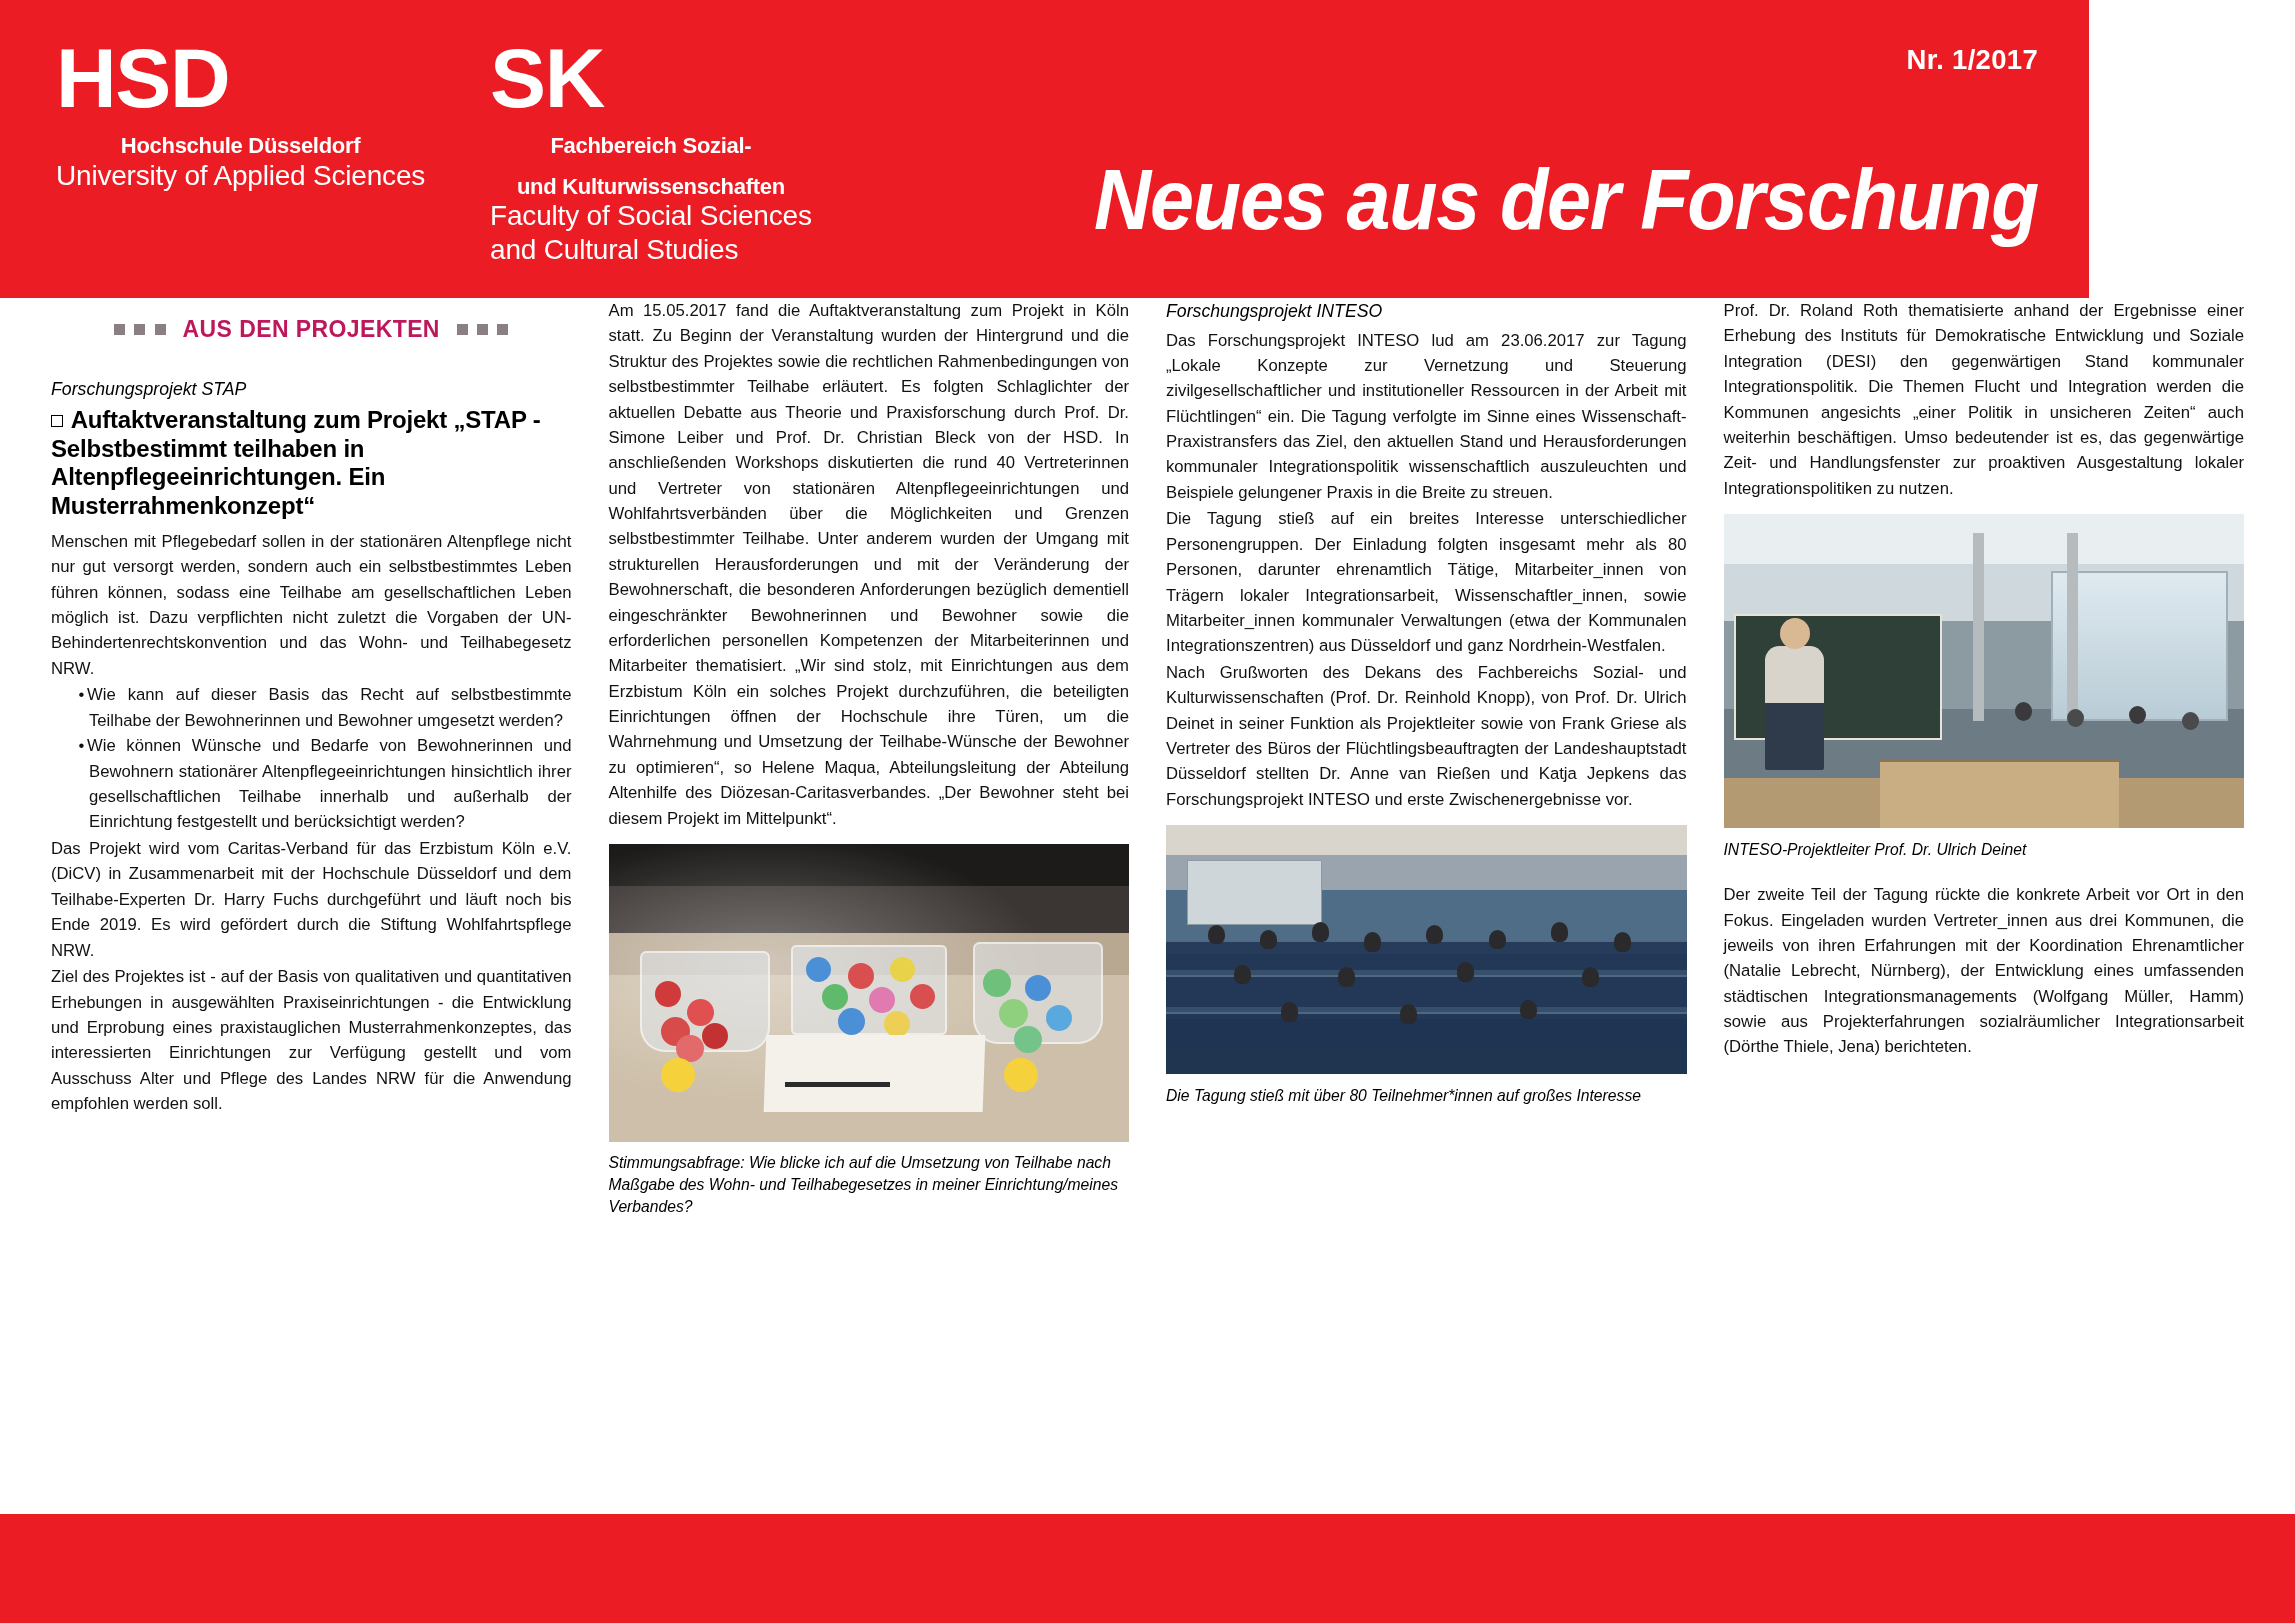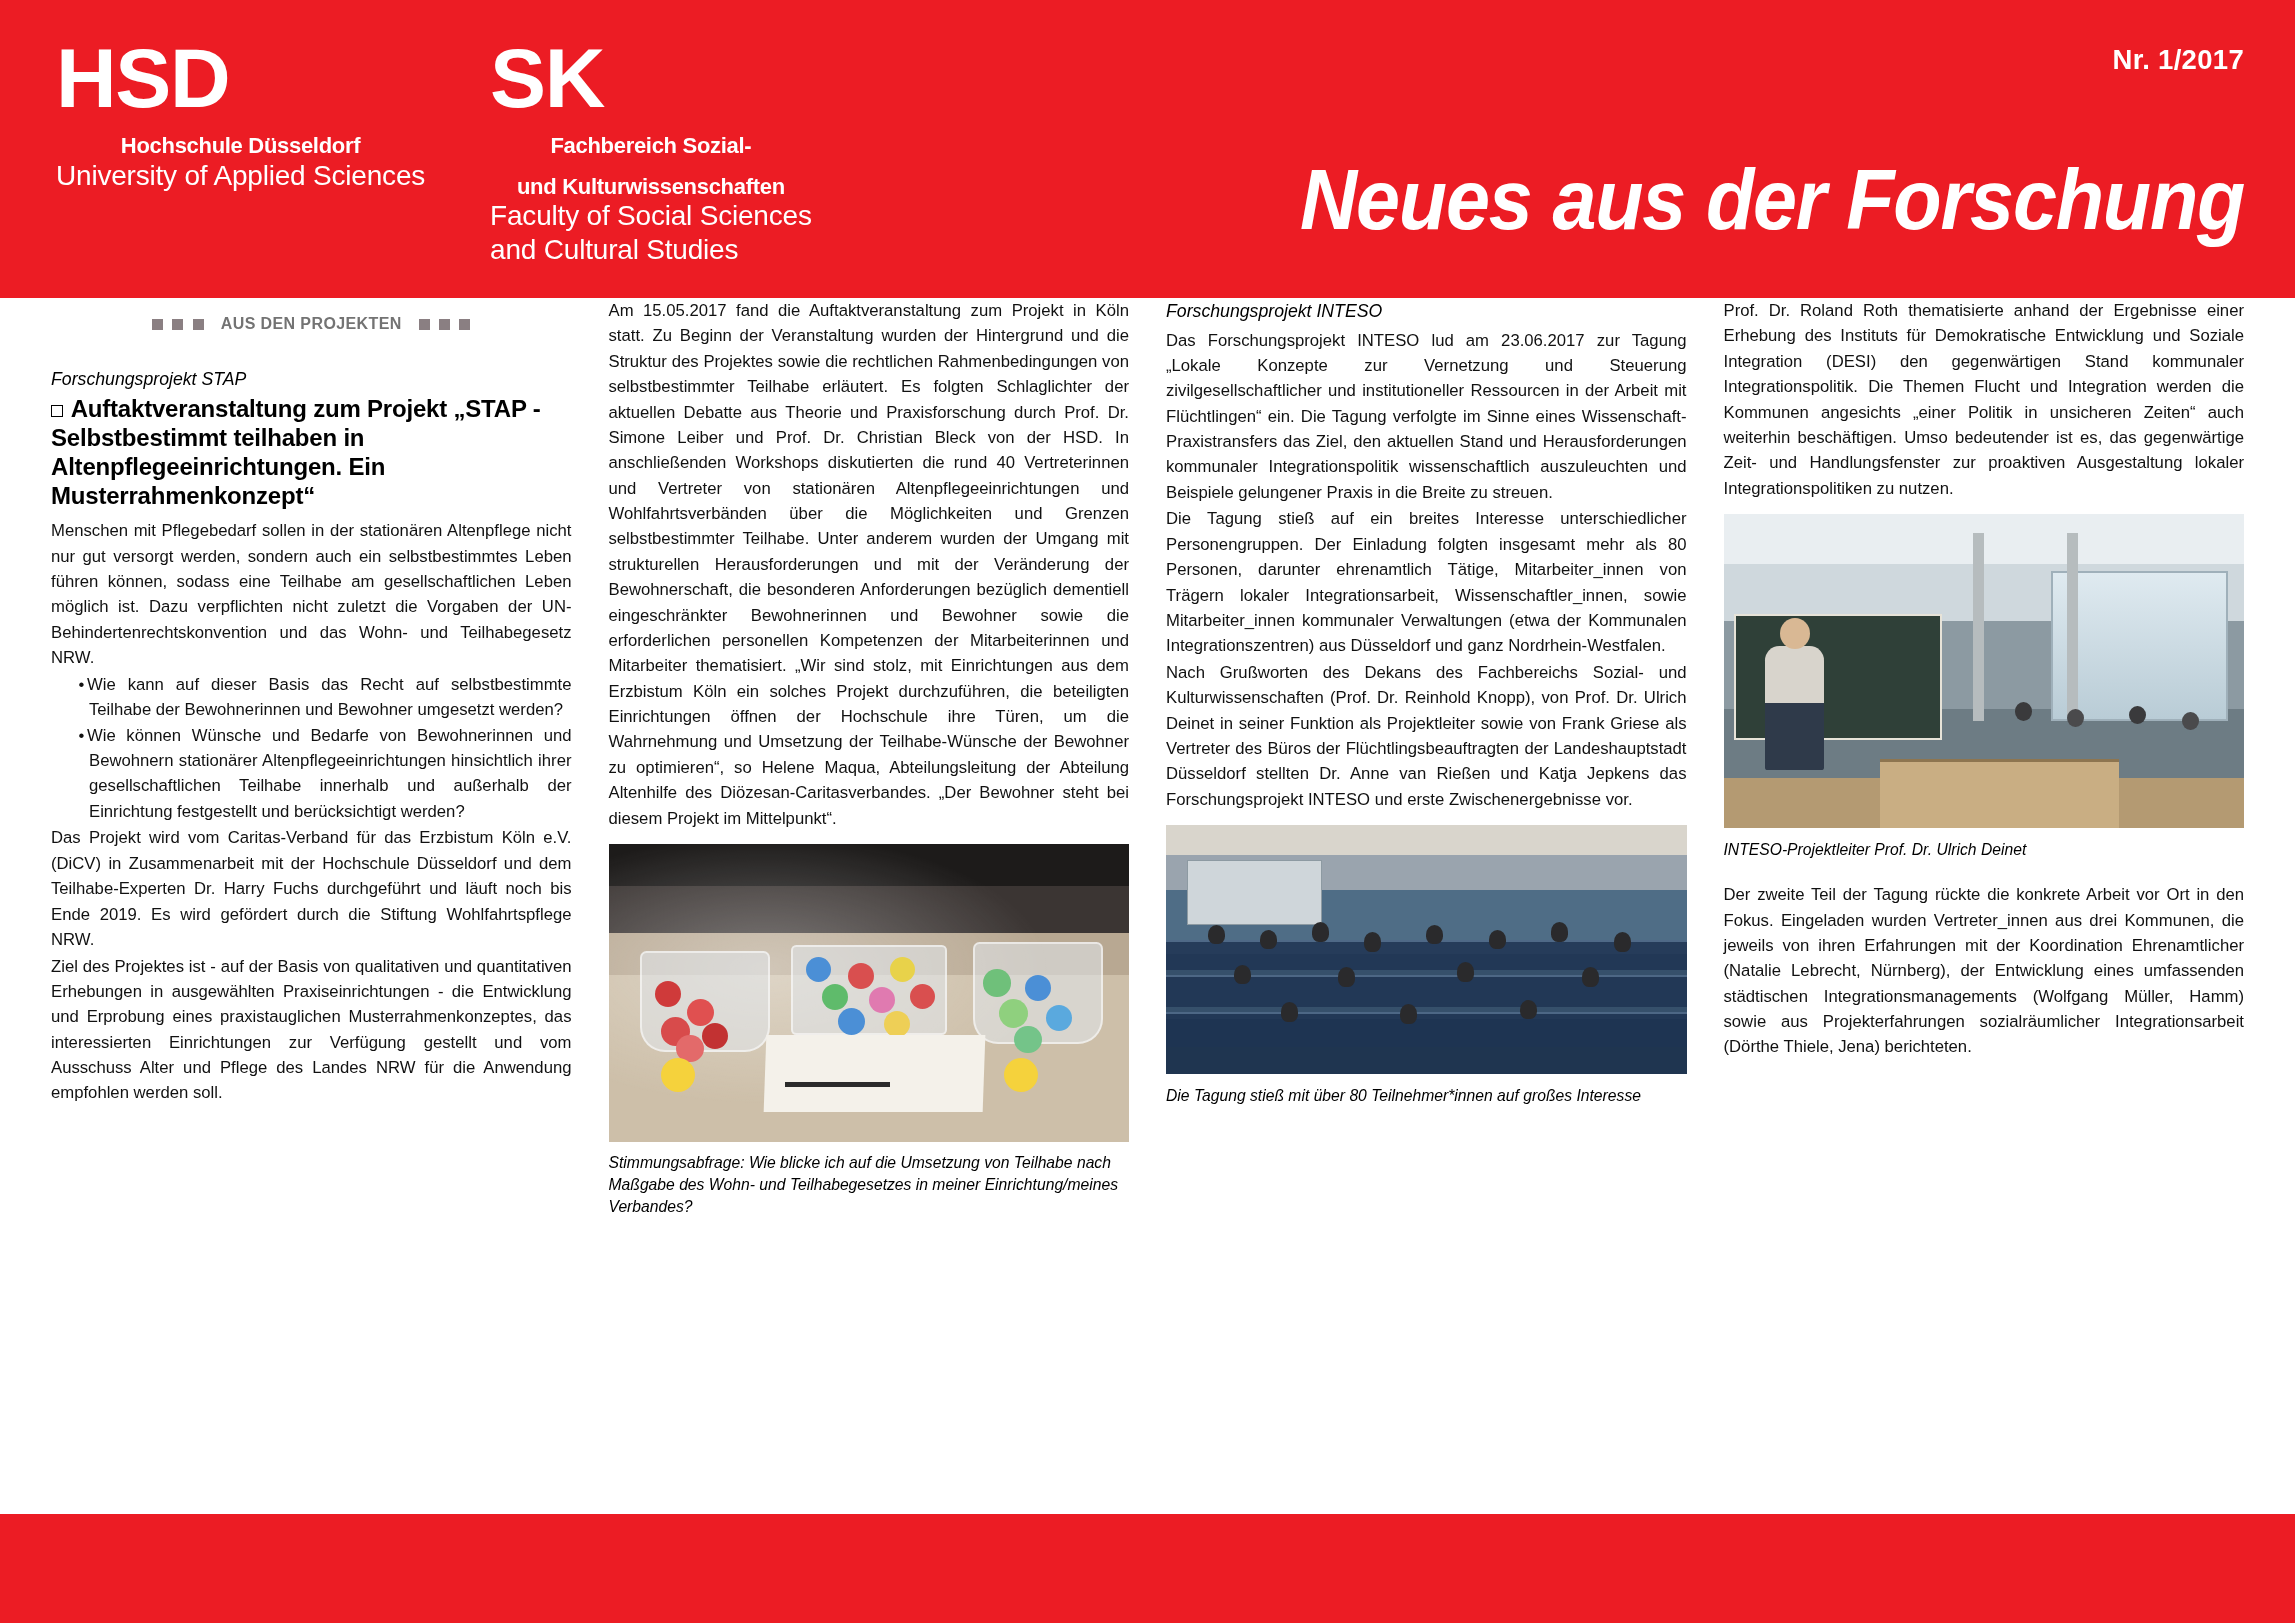--- a/index.html
+++ b/index.html
@@ -5,21 +5,21 @@
   * { margin:0; padding:0; box-sizing:border-box; }
   html,body { background:#ffffff; }
   body {
     width:2295px; height:1623px;
     font-family:"Liberation Sans", sans-serif;
     overflow:hidden; position:relative;
   }
 
   
   .masthead {
-    position:absolute; left:0; top:0; width:2295px; height:298px;
+    position:absolute; left:0; top:0; width:2089px; height:298px;
     background:#ec1c24;
   }
   .logo-block { position:absolute; left:56px; top:39px; display:flex; gap:65px; }
   .logo-unit { color:#ffffff; }
   .logo-mark {
     font-family:"Liberation Sans", sans-serif;
     font-weight:bold; font-size:84px; line-height:0.95;
     letter-spacing:-1.3px; color:#ffffff;
   }
   .logo-sub1 { font-size:22px; font-weight:bold; line-height:1.18; margin-top:14.4px; letter-spacing:-0.3px;text-align:center; }
@@ -45,21 +45,21 @@
   }
   .col { font-size:16.7px; line-height:1.52; color:#111; }
 
   
   .section-label {
     display:flex; align-items:center; justify-content:center; gap:9.2px;
     margin-top:14.4px; margin-bottom:29px;
   }
   .sq { width:11px; height:11px; background:#8a7f82; display:inline-block; }
   .section-label-text {
-    font-weight:bold; font-size:16px; letter-spacing:0.4px; color:#737373;
+    font-weight:bold; font-size:23px; letter-spacing:0.4px; color:#be185d;
     margin:0 7.9px;
   }
 
   .kicker { font-style:italic; font-size:17.7px; color:#000; margin-bottom:2.6px; }
   .headline {
     font-weight:bold; font-size:24px; line-height:1.2; color:#000;
     margin-bottom:7.9px; letter-spacing:-0.2px;
   }
   .headline .bullet-sq {
     display:inline-block; width:11.8px; height:11.8px;

